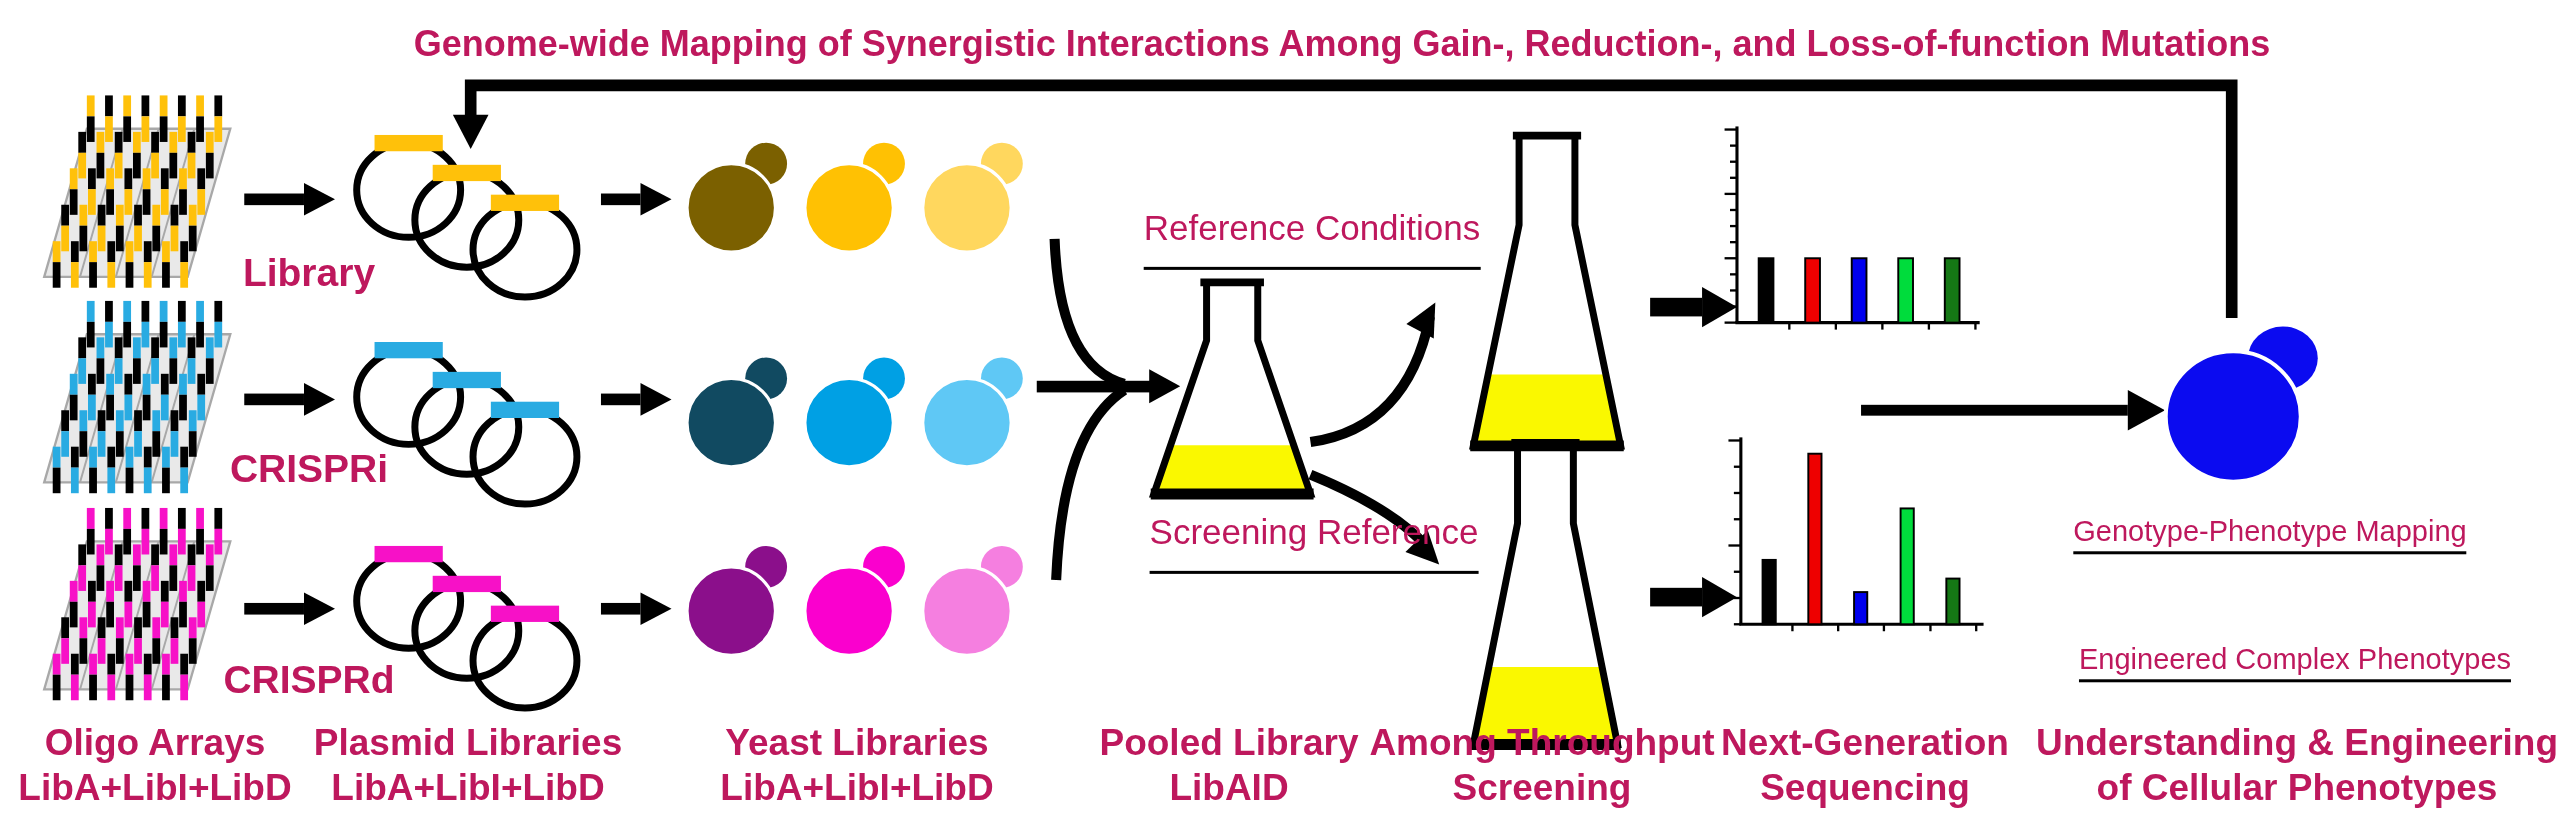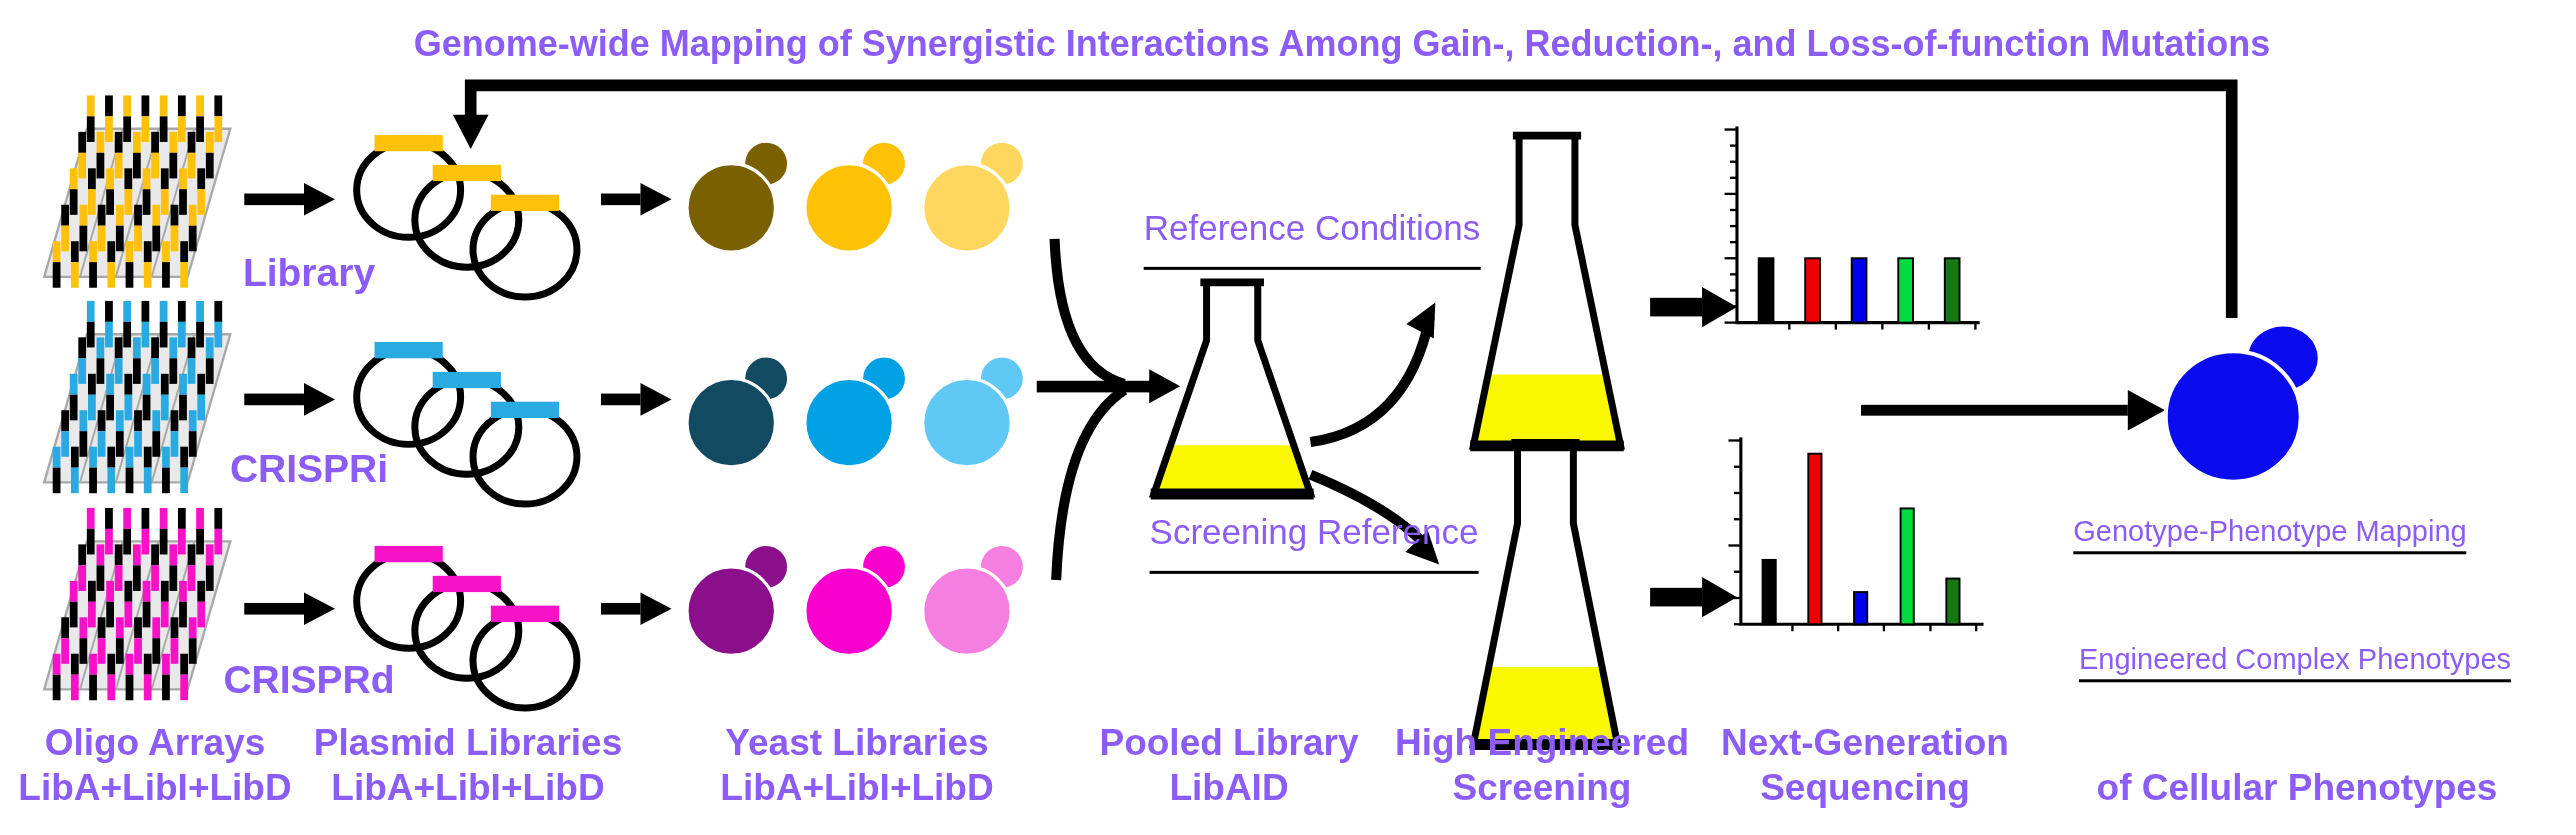--- a/index.html
+++ b/index.html
@@ -1,17 +1,17 @@
 <!DOCTYPE html>
 <html style="font-size:12.4px"><head>
 <meta charset="utf-8">
 <style>
   html,body{margin:0;padding:0;background:#ffffff;}
   #page{position:relative;width:2576px;height:836px;background:#fff;overflow:hidden;
-        font-family:"Liberation Sans",sans-serif;color:#8b5cf6;}
+        font-family:"Liberation Sans",sans-serif;color:#be185d;}
   #diagram{position:absolute;left:0;top:0;}
   .lbl{position:absolute;transform:translate(-50%,-50%);white-space:nowrap;line-height:1.15;}
   .title{font-weight:bold;font-size:36px;}
   .crispr{font-weight:bold;font-size:39px;}
   .cond{font-size:35px;border-bottom:3.1px solid #000;padding-bottom:19px;}
   .outcome{font-size:29px;border-bottom:3.1px solid #000;padding-bottom:3.1px;}
   .stage{font-weight:bold;font-size:37px;text-align:center;}
 </style>
 </head>
 <body>
@@ -465,19 +465,20 @@
     <div class="lbl crispr" style="left: 309px; top: 469px;">CRISPRi</div>
     <div class="lbl crispr" style="left: 309px; top: 680px; text-align: center;">CRISPRd</div>
     <div class="lbl stage" style="left: 155px; top: 743px;">Oligo Arrays</div>
     <div class="lbl stage" style="left: 155px; top: 788px;">LibA+LibI+LibD</div>
     <div class="lbl stage" style="left: 468px; top: 743px;">Plasmid Libraries</div>
     <div class="lbl stage" style="left: 468px; top: 788px;">LibA+LibI+LibD</div>
     <div class="lbl stage" style="left: 857px; top: 743px;">Yeast Libraries</div>
     <div class="lbl stage" style="left: 857px; top: 788px;">LibA+LibI+LibD</div>
     <div class="lbl stage" style="left: 1229px; top: 743px;">Pooled Library</div>
     <div class="lbl stage" style="left: 1229px; top: 788px;">LibAID</div>
-    <div class="lbl stage" style="left: 1542px; top: 743px;">High Engineered</div>
+    <div class="lbl stage" style="left: 1542px; top: 743px;">Among Throughput</div>
     <div class="lbl stage" style="left: 1542px; top: 788px;">Screening</div>
     <div class="lbl stage" style="left: 1865px; top: 743px;">Next-Generation</div>
     <div class="lbl stage" style="left: 1865px; top: 788px;">Sequencing</div>
+    <div class="lbl stage" style="left: 2297px; top: 743px;">Understanding &amp; Engineering</div>
     <div class="lbl stage" style="left: 2297px; top: 788px;">of Cellular Phenotypes</div>
   </div>
 
 
 </body></html>

